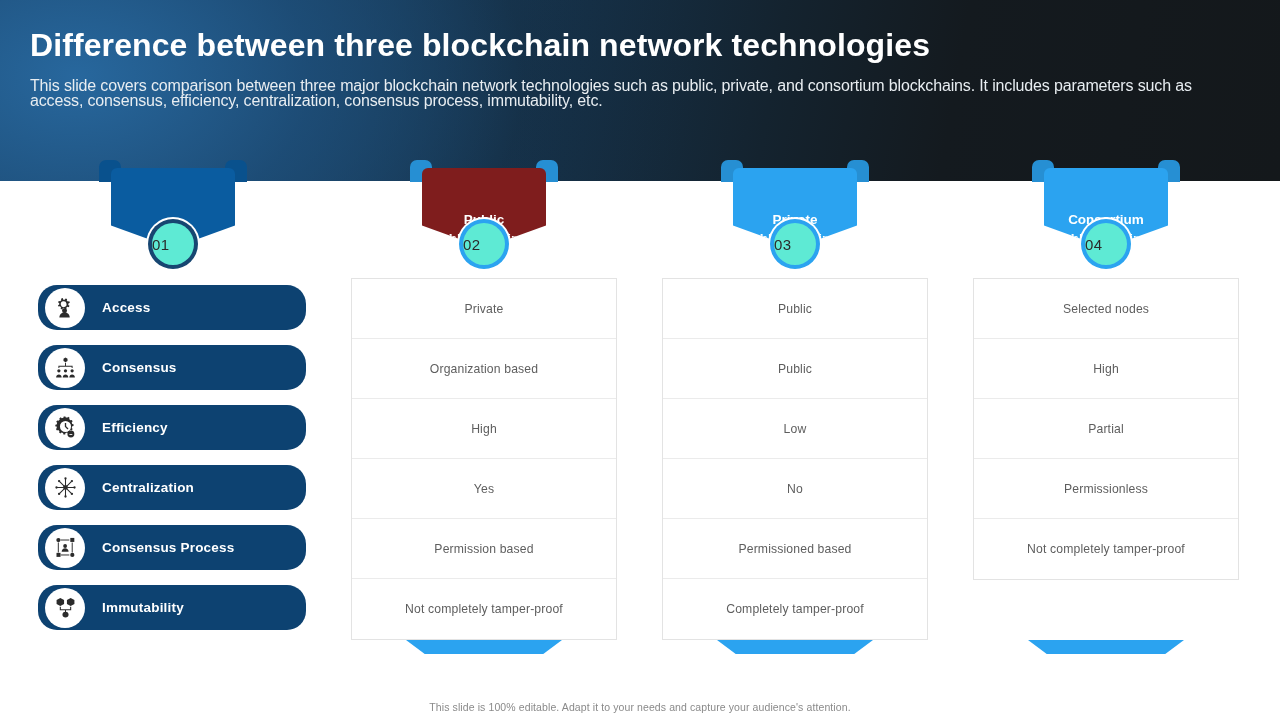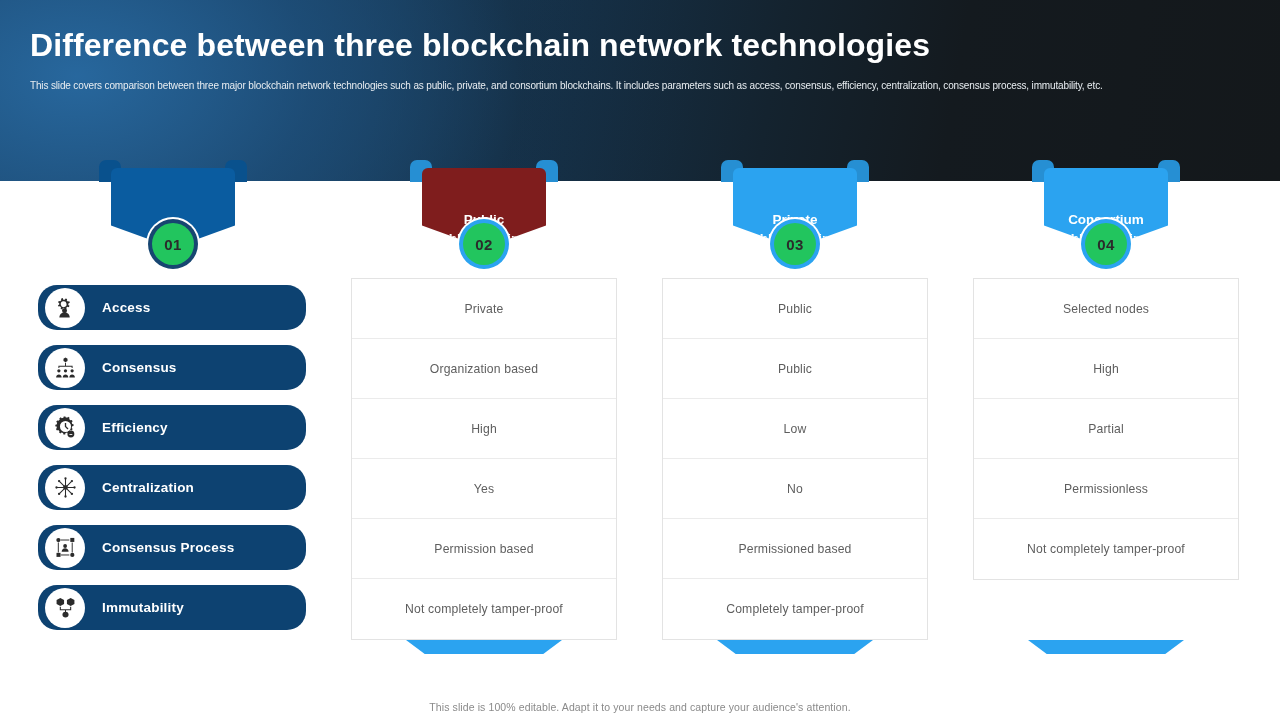--- a/index.html
+++ b/index.html
@@ -32,21 +32,21 @@
     font-size: 32px;
     font-weight: bold;
     color: #ffffff;
     letter-spacing: 0.1px;
     white-space: nowrap;
   }
   .header-sub {
     position: absolute;
     left: 30px; top: 79px;
     width: 1200px;
-    font-size: 10px;
+    font-size: 16px;
     line-height: 14.5px;
     color: #e8edf1;
     letter-spacing: -0.15px;
   }
 
   
   .ribbon {
     position: absolute;
     width: 148px;
     top: 160px;
@@ -82,24 +82,24 @@
     text-align: center;
     line-height: 19px;
     width: 105px;
   }
   .ribbon-num {
     position: absolute;
     left: 50%; top: 63px;
     transform: translateX(-50%);
     width: 42px; height: 42px;
     border-radius: 50%;
-    background: #22c55e;
-    display: flex; align-items: center; justify-content: center;
+    background: #5eead4;
+    display: flex; align-items: center; 
     font-size: 15px;
-    font-weight: bold;
+    font-weight: normal;
     color: #2b2b2b;
     letter-spacing: 0.3px;
   }
 
   
   .param-list {
     position: absolute;
     left: 38px; top: 285px;
   }
   .param-pill {

